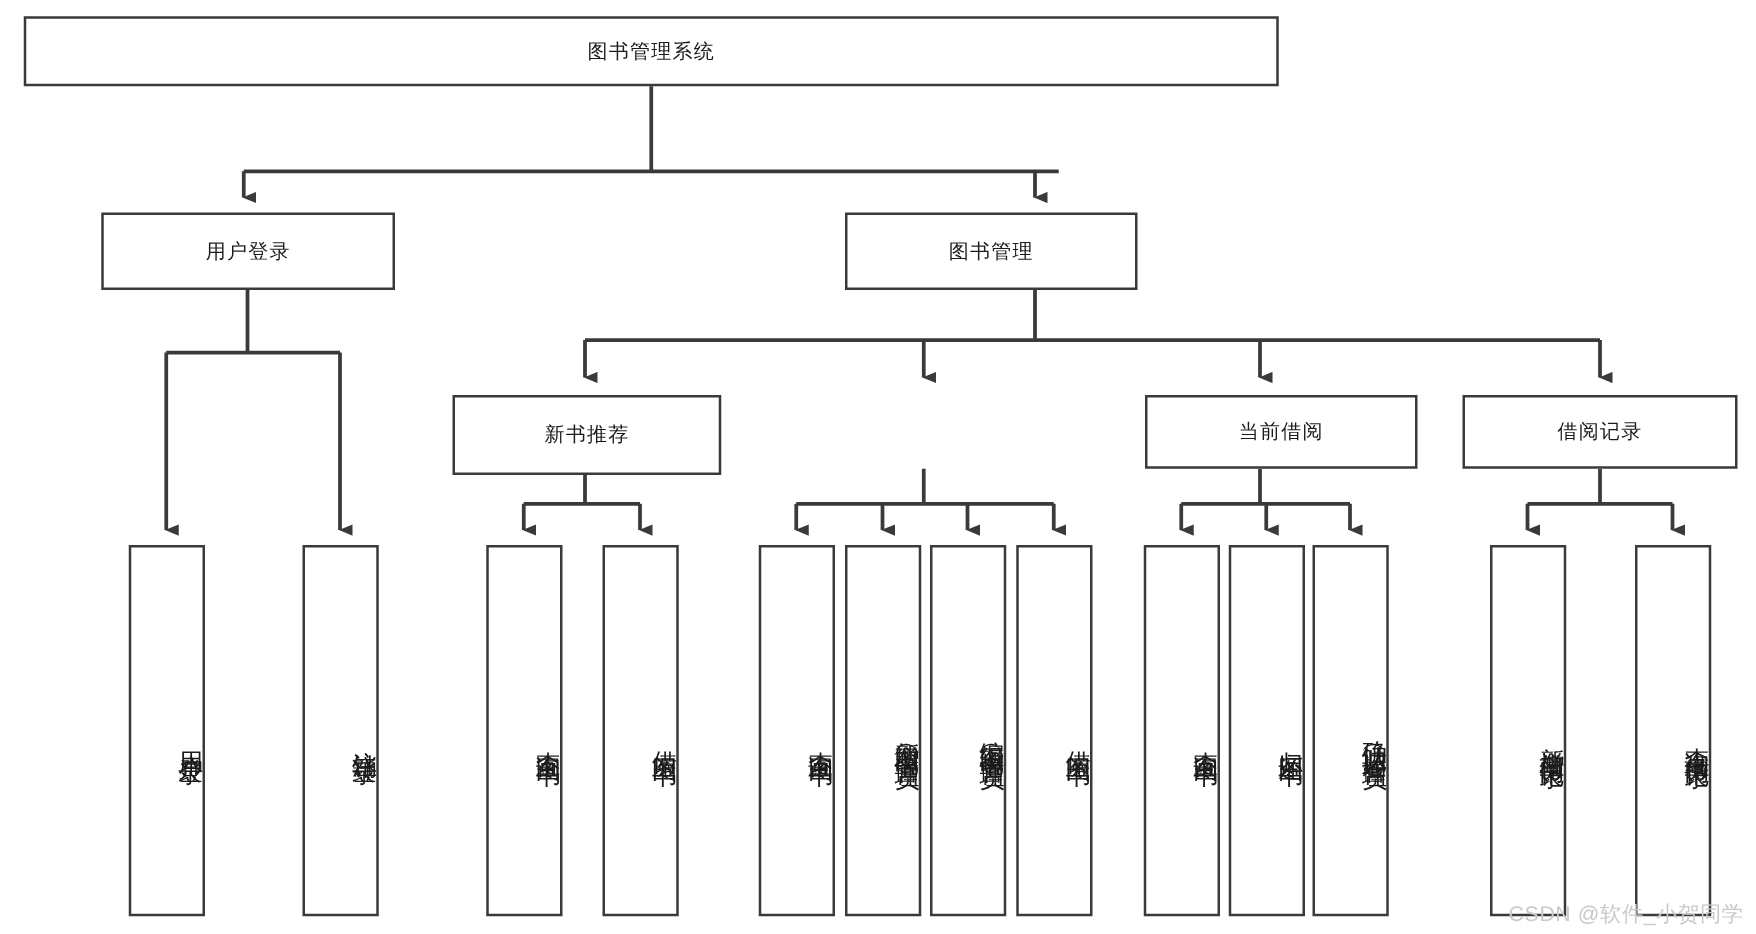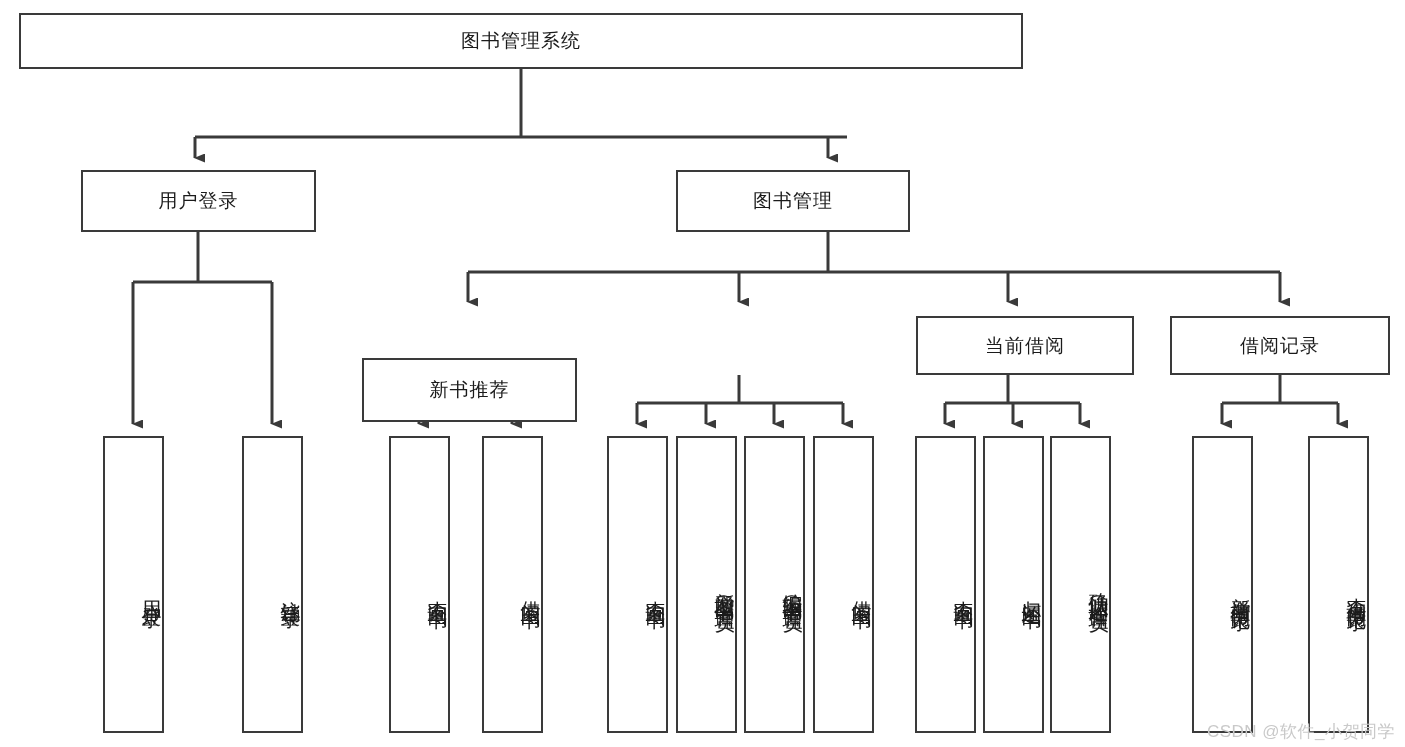--- a/index.html
+++ b/index.html
@@ -3,21 +3,21 @@
 <meta charset="utf-8">
 <style>
   html,body{margin:0;padding:0;background:#ffffff;}
   body{width:1405px;height:747px;overflow:hidden;
        font-family:"Liberation Sans","DejaVu Sans",sans-serif;}
   #stage{position:relative;width:1405px;height:747px;background:#fff;}
   svg#wires{position:absolute;left:0;top:0;width:1405px;height:747px;}
   .node{position:absolute;box-sizing:border-box;background:#ffffff;
         border:2.5px solid #3a3a3a;display:flex;align-items:center;
         justify-content:center;color:#1b1b1b;}
-  .node.h{font-size:19px;letter-spacing:1px;align-items:center;}
+  .node.h{font-size:16px;letter-spacing:1px;align-items:center;}
   .node.v{writing-mode:vertical-rl;text-orientation:upright;
           font-size:20px;letter-spacing:3px;padding-top:12px;
           align-items:flex-start;justify-content:center;line-height:1.08;}
   .node.v span{writing-mode:vertical-rl;text-orientation:upright;}
   .wm{position:absolute;right:10px;bottom:4px;font-size:17px;
       color:#c9c9c9;letter-spacing:.5px;pointer-events:none;}
 </style>
 </head>
 <body>
 
@@ -77,21 +77,21 @@
     <span>图书管理系统</span>
   </div>
 
   <div class="node h" style="left:81px;top:170px;width:235px;height:62px;">
     <span>用户登录</span>
   </div>
   <div class="node h" style="left:676px;top:170px;width:234px;height:62px;">
     <span>图书管理</span>
   </div>
 
-  <div class="node h" style="left:362px;top:316px;width:215px;height:64px;margin-top:42px;">
+  <div class="node h" style="left:362px;top:316px;width:215px;height:64px;">
     <span>新书推荐</span>
   </div>
   <div class="node h" style="left:900px;top:316px;width:218px;height:59px;margin-left:16px;">
     <span>当前借阅</span>
   </div>
   <div class="node h" style="left:1170px;top:316px;width:220px;height:59px;">
     <span>借阅记录</span>
   </div>
 
   <div class="node v" style="left:103px;top:436px;width:61px;height:297px;">

